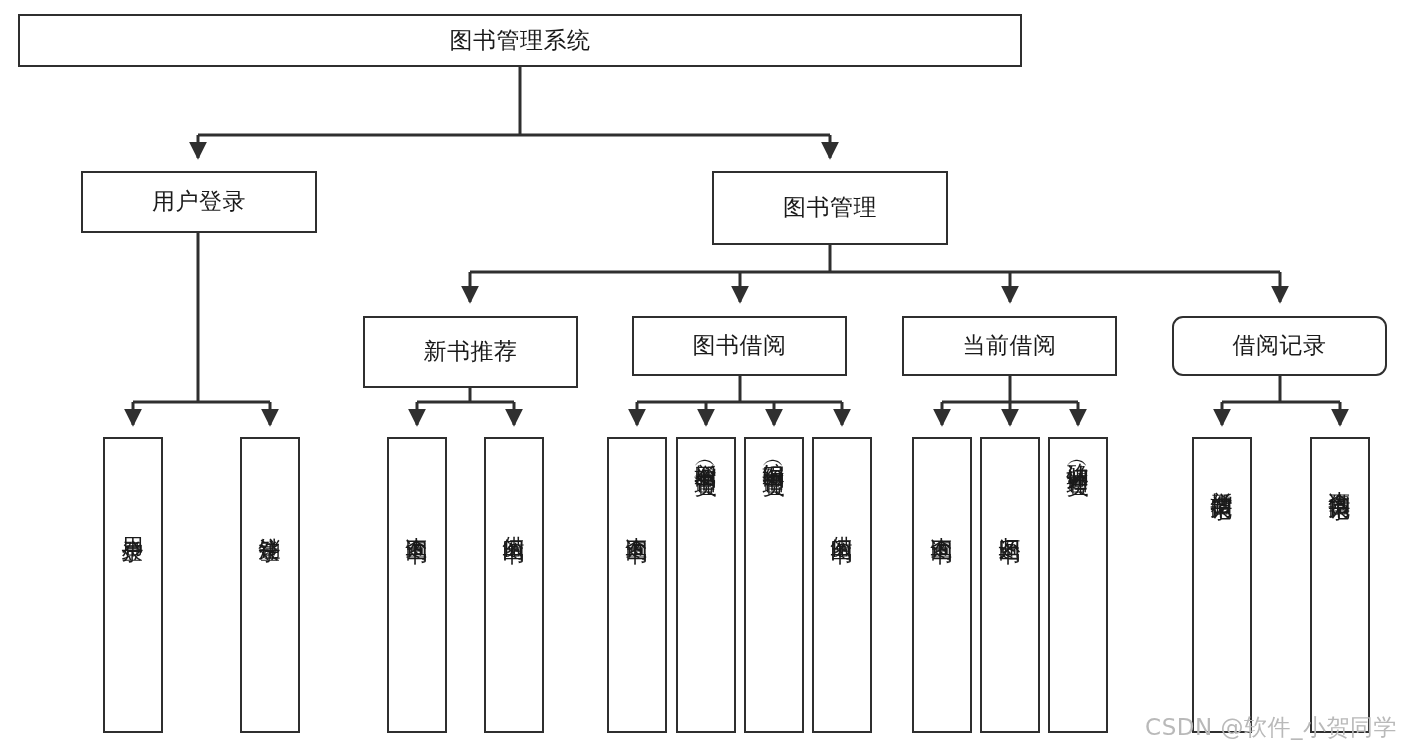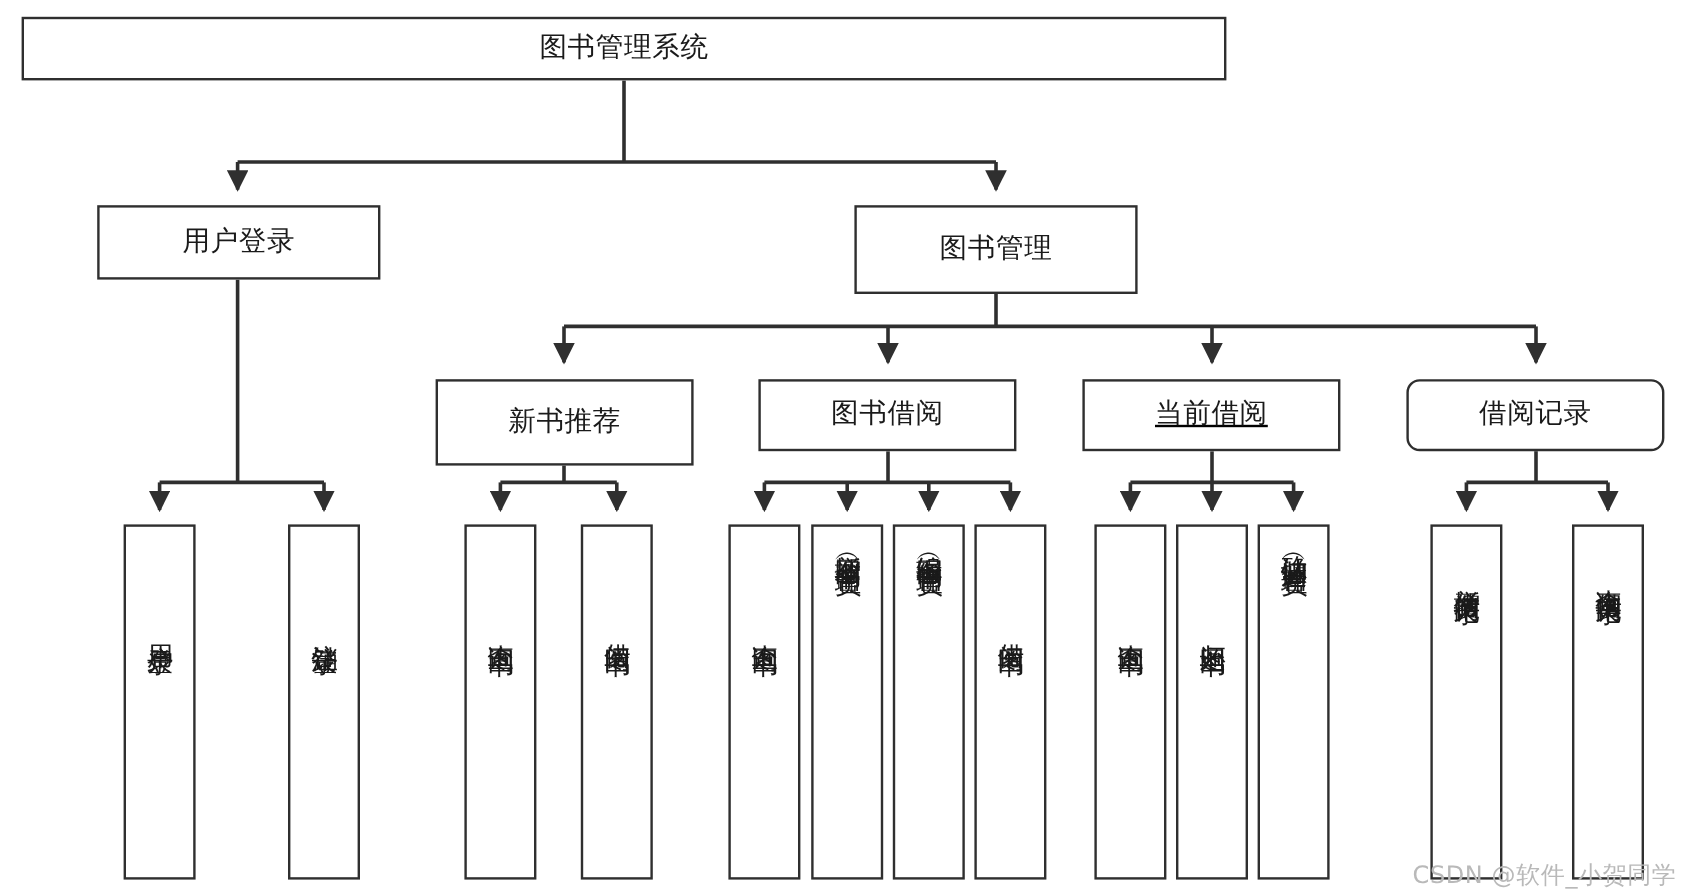--- a/index.html
+++ b/index.html
@@ -58,21 +58,21 @@
     font-size: 22px;
     line-height: 1.05;
     letter-spacing: 2px;
     max-height: 100%;
   }
   .watermark {
     position: absolute;
     right: 8px;
     bottom: 4px;
     color: #b9b9b9;
-    font-size: 20px;
+    font-size: 23px;
     letter-spacing: 0.5px;
     white-space: nowrap;
     user-select: none;
   }
 </style>
 </head>
 <body>
 
 <div id="diagram-root">
 
@@ -139,21 +139,21 @@
   </div>
 
   <div class="node horiz" style="left:363px; top:316px; width:215px; height:72px;">
     <span class="node-label">新书推荐</span>
   </div>
 
   <div class="node horiz" style="left:632px; top:316px; width:215px; height:60px;">
     <span class="node-label">图书借阅</span>
   </div>
 
-  <div class="node horiz" style="left:902px; top:316px; width:215px; height:60px;text-decoration:underline;">
+  <div class="node horiz" style="left:902px; top:316px; width:215px; height:60px;">
     <span class="node-label">当前借阅</span>
   </div>
 
   <div class="node horiz" style="left:1172px; top:316px; width:215px; height:60px;border-radius:11px;">
     <span class="node-label">借阅记录</span>
   </div>
 
   <div class="node vert" style="left:103px; top:437px; width:60px; height:296px; padding-top:80px;">
     <span class="node-label">用户登录</span>
   </div>

